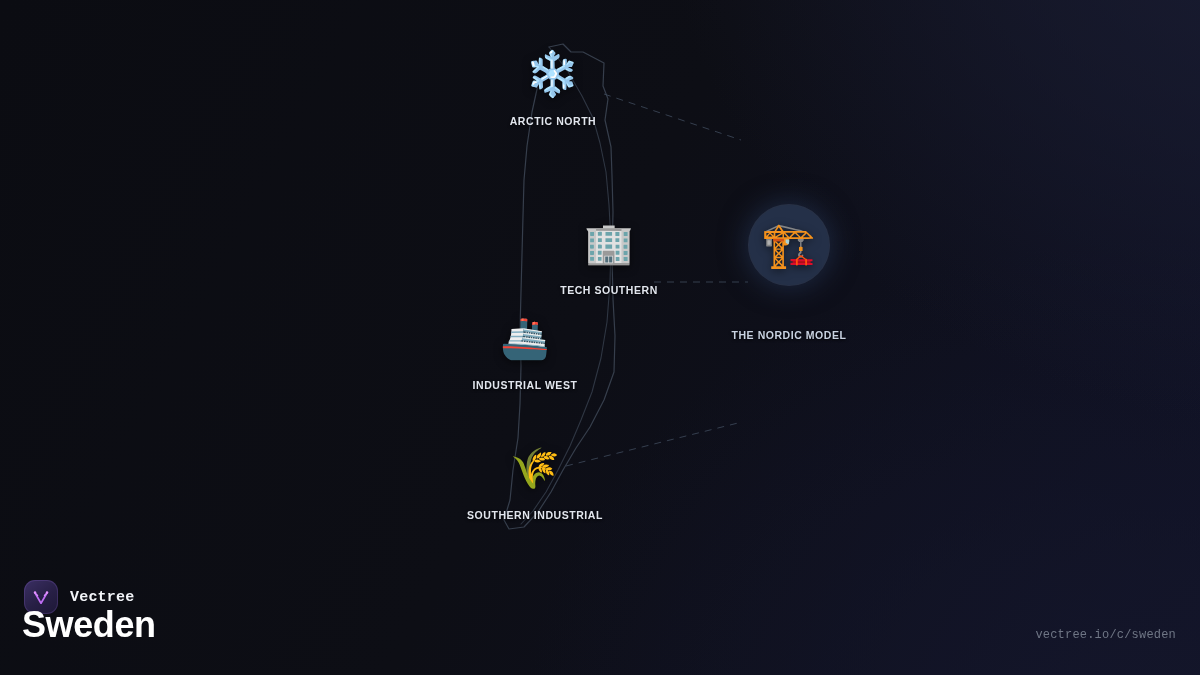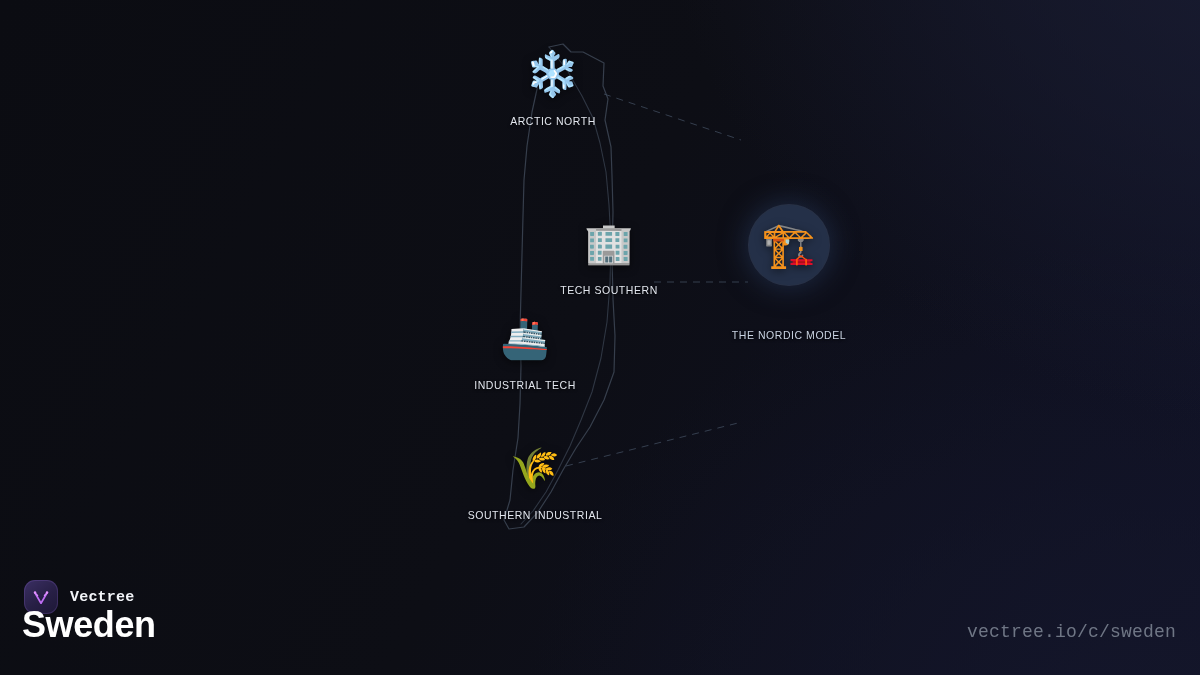--- a/index.html
+++ b/index.html
@@ -67,21 +67,21 @@
     line-height: 1;
     display: block;
     font-family: "DejaVu Sans", sans-serif;
     text-shadow: 0 2px 8px rgba(0,0,0,0.55);
   }
   .node-emoji.sm { font-size: 40px; }
   .node-label {
     margin-top: 1px;
     font-family: "Liberation Sans", sans-serif;
     font-size: 10.5px;
-    font-weight: normal;
+    font-weight: bold;
     letter-spacing: 0.55px;
     color: #e2e6ee;
     white-space: nowrap;
     text-shadow: 0 1px 3px rgba(0,0,0,0.85);
     text-align: right;
   }
   .node-label.hl { color: #c9d3e2; margin-top: 44px; }
 
   
   #footer {
@@ -125,21 +125,21 @@
     font-weight: bold;
     color: #ffffff;
     letter-spacing: -0.4px;
     line-height: 1;
   }
   #site-url {
     position: absolute;
     right: 24px;
     bottom: 33px;
     font-family: "Liberation Mono", "DejaVu Sans Mono", monospace;
-    font-size: 18px;
+    font-size: 12px;
     color: #6f7685;
     letter-spacing: 0.2px;
   }
 </style>
 </head>
 <body>
 
 <div id="stage">
 
   <svg id="map-layer" viewBox="0 0 1200 675" xmlns="http://www.w3.org/2000/svg">
@@ -174,21 +174,21 @@
       <div class="node-disc highlight">
         <span class="node-emoji">🏗️</span>
       </div>
       <span class="node-label hl">THE NORDIC MODEL</span>
     </div>
 
     <div class="node" id="node-3" style="left: 525px; top: 344px;">
       <div class="node-disc plain">
         <span class="node-emoji sm">🚢</span>
       </div>
-      <span class="node-label">INDUSTRIAL TECH</span>
+      <span class="node-label">INDUSTRIAL WEST</span>
     </div>
 
     <div class="node" id="node-4" style="left: 535px; top: 474px;">
       <div class="node-disc plain">
         <span class="node-emoji sm">🌾</span>
       </div>
       <span class="node-label">SOUTHERN INDUSTRIAL</span>
     </div>
 
   </div>

